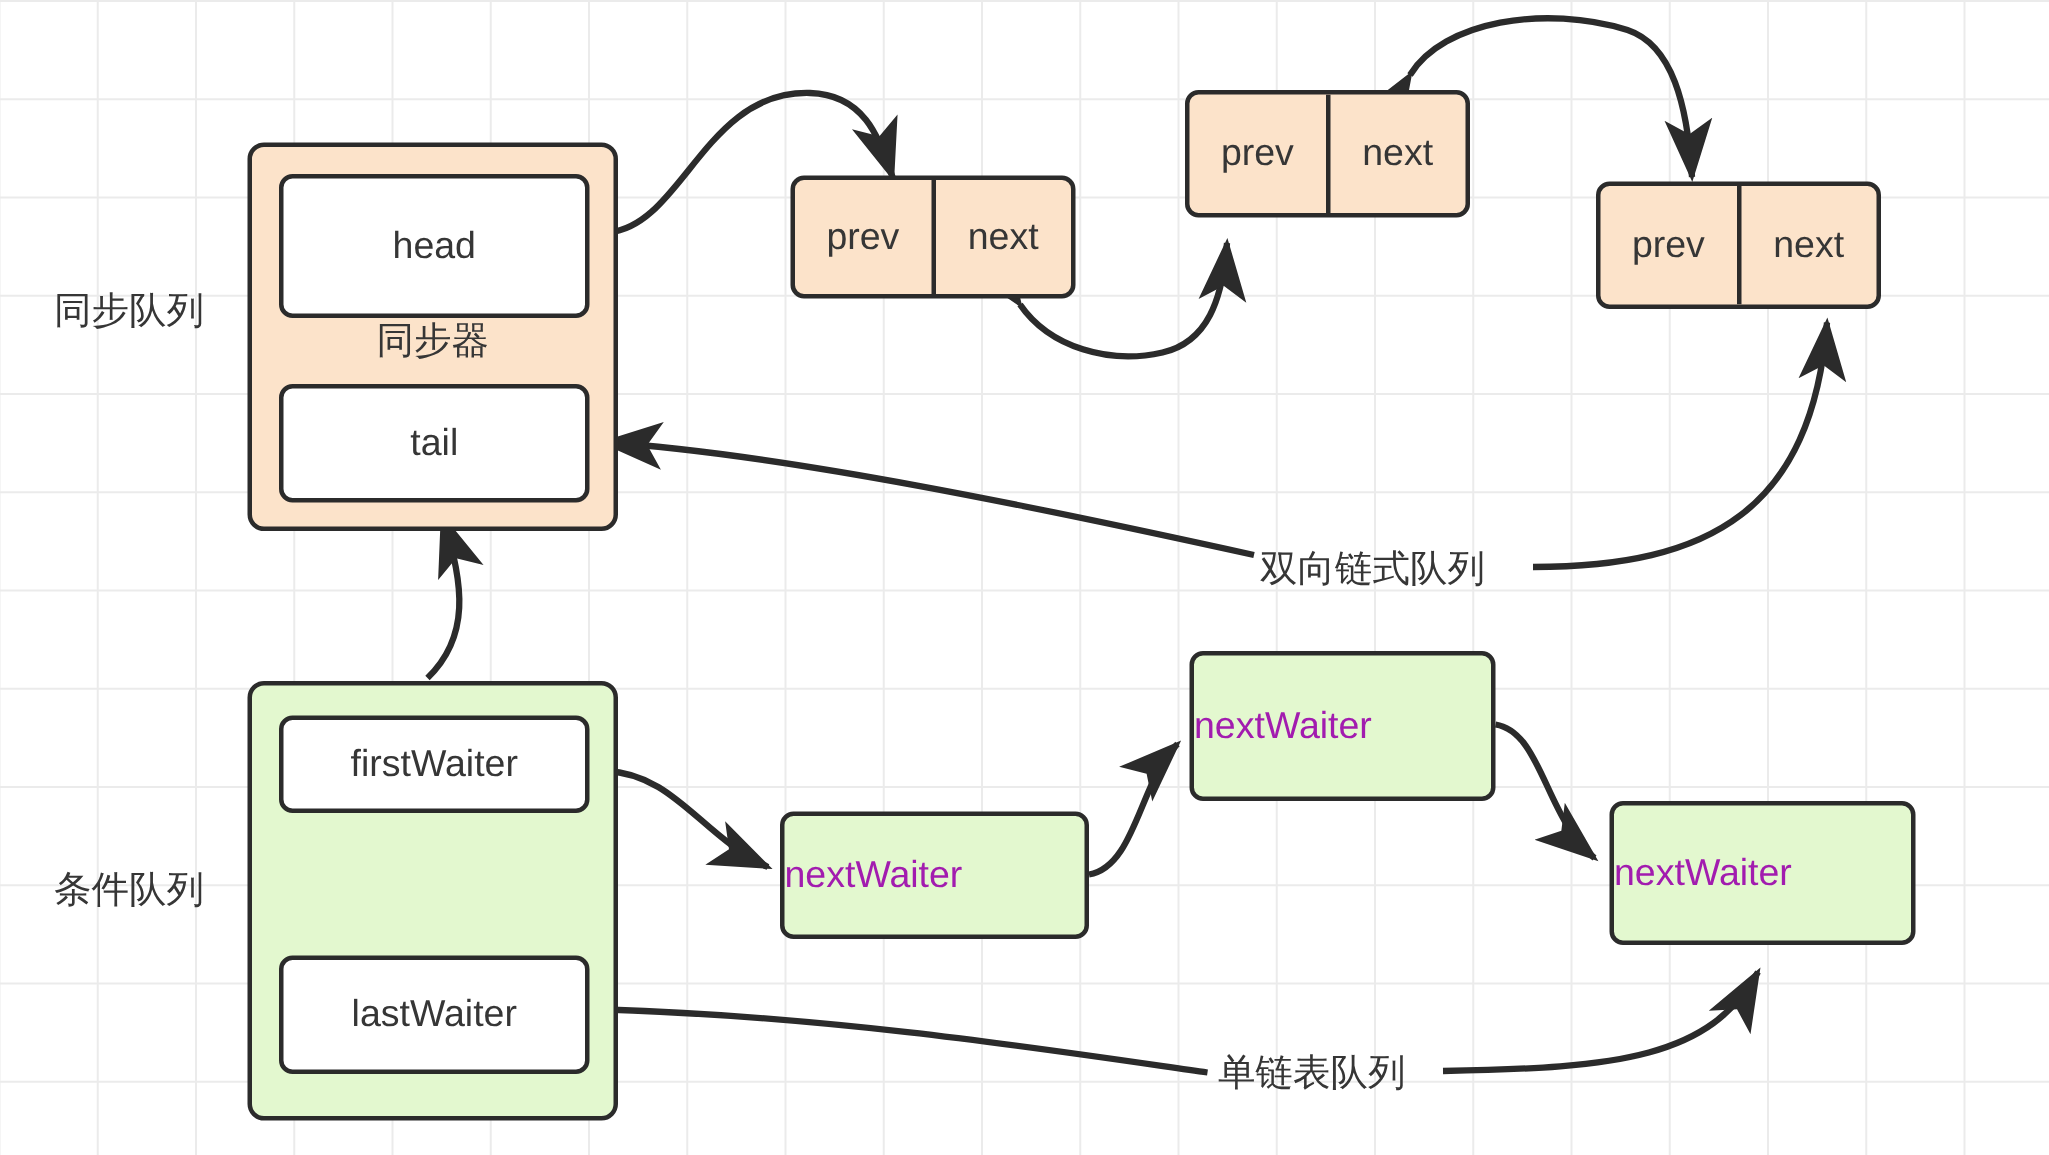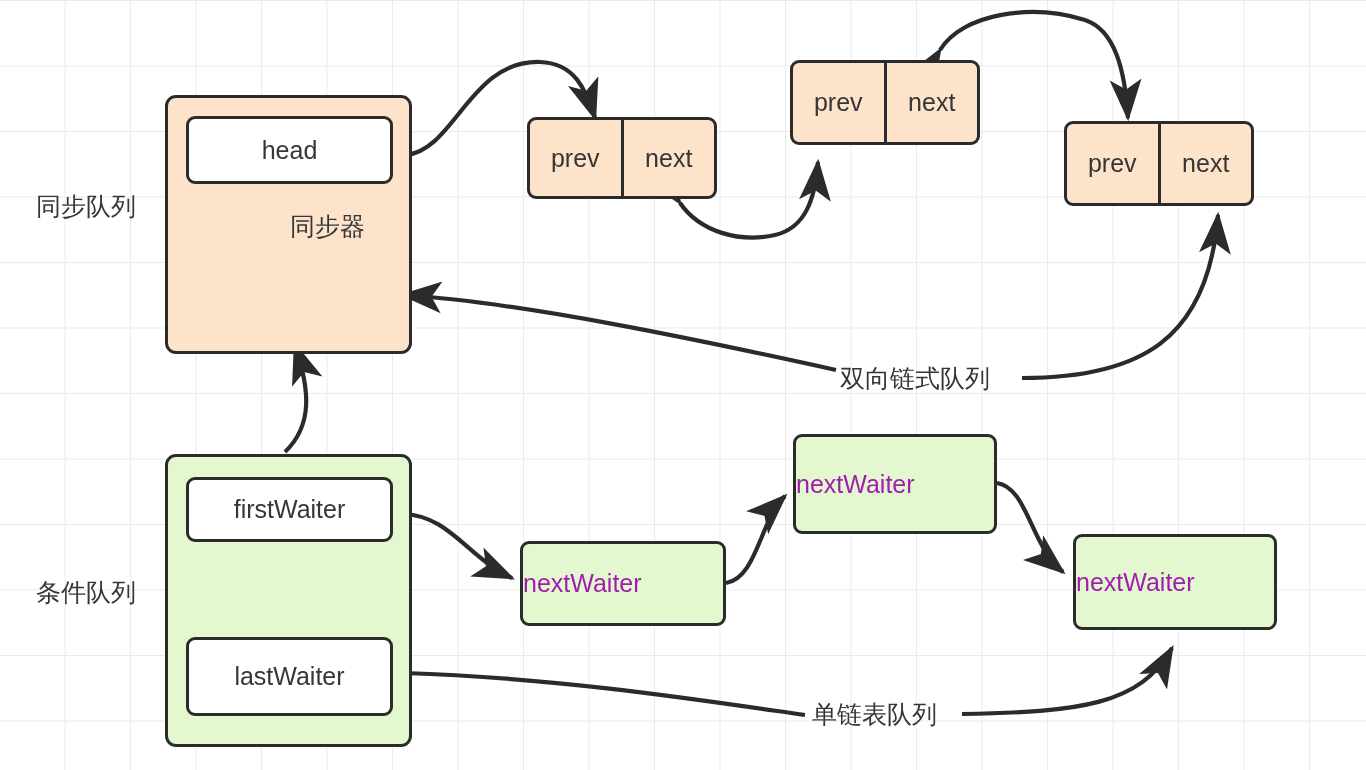--- a/index.html
+++ b/index.html
@@ -138,24 +138,27 @@
     <path d="M 726,583 C 757,578 760,520 785,496" fill="none" stroke="#2b2b2b" stroke-width="4.2" marker-end="url(#ah)"></path>
 
     <path d="M 997,483 C 1028,488 1030,545 1063,572" fill="none" stroke="#2b2b2b" stroke-width="4.2" marker-end="url(#ah)"></path>
 
     <path d="M 404,673 C 560,678 700,700 805,715" fill="none" stroke="#2b2b2b" stroke-width="4.2"></path>
 
     <path d="M 962,714 C 1080,712 1140,705 1172,648" fill="none" stroke="#2b2b2b" stroke-width="4.2" marker-end="url(#ah)"></path>
   </svg>
 
   <div class="box container-box orange-fill" style="left:165px; top:95px; width:247px; height:259px;">
-    <div class="slot" style="left:18px; top:18px; width:207px; height:68px;">
+    <div class="slot" style="left:18px; top:18px; width:207px; height:96px;">
       <span>head</span>
     </div>
-    <div class="container-title" style="top:112px;padding-left:39px;">同步器</div>
+    <div class="container-title" style="top:112px;">同步器</div>
+    <div class="slot" style="left:18px; top:158px; width:207px; height:79px;">
+      <span>tail</span>
+    </div>
   </div>
 
   <div class="box container-box green-fill" style="left:165px; top:454px; width:247px; height:293px;">
     <div class="slot" style="left:18px; top:20px; width:207px; height:65px;">
       <span>firstWaiter</span>
     </div>
     <div class="slot" style="left:18px; top:180px; width:207px; height:79px;">
       <span>lastWaiter</span>
     </div>
   </div>

